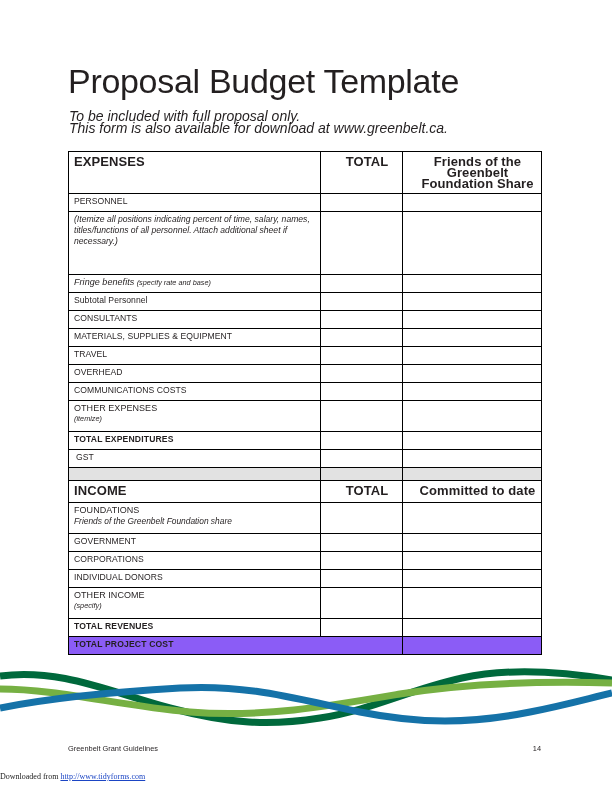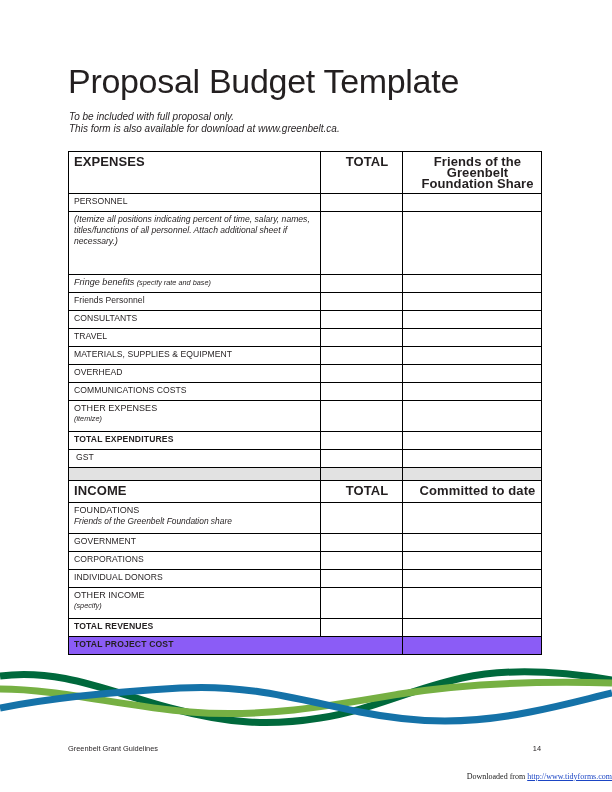--- a/index.html
+++ b/index.html
@@ -31,21 +31,21 @@
     font-size: 34px;
     font-weight: 400;
     letter-spacing: -0.3px;
     color: #231f20;
     white-space: nowrap;
   }
   .subtitle {
     position: absolute;
     left: 69px;
     top: 111px;
-    font-size: 10px;
+    font-size: 14px;
     font-style: italic;
     line-height: 11.5px;
     color: #231f20;
   }
 
   
   .budget-table {
     position: absolute;
     left: 68px;
     top: 151px;
@@ -128,21 +128,21 @@
     display: flex;
     justify-content: space-between;
     font-size: 7.4px;
     color: #231f20;
   }
   .watermark {
     position: absolute;
     left: 0;
     top: 772px;
     width: 612px;
-    text-align: right;
+    text-align: left;
     font-size: 8px;
     font-family: "Liberation Serif", serif;
     color: #1a1a1a;
   }
   .watermark .url {
     color: #1b45c4;
     text-decoration: underline;
   }
 </style>
 </head>
@@ -183,39 +183,39 @@
         <td></td>
       </tr>
 
       <tr class="h-norm">
         <td><span class="ital row-label">Fringe benefits</span> <span class="small-ital">(specify rate and base)</span></td>
         <td></td>
         <td></td>
       </tr>
 
       <tr class="h-norm">
-        <td class="row-label">Friends Personnel</td>
+        <td class="row-label">Subtotal Personnel</td>
         <td></td>
         <td></td>
       </tr>
 
       <tr class="h-norm">
         <td class="row-label">CONSULTANTS</td>
         <td></td>
         <td></td>
       </tr>
 
       <tr class="h-norm">
+        <td class="row-label">MATERIALS, SUPPLIES &amp; EQUIPMENT</td>
+        <td></td>
+        <td></td>
+      </tr>
+
+      <tr class="h-norm">
         <td class="row-label">TRAVEL</td>
-        <td></td>
-        <td></td>
-      </tr>
-
-      <tr class="h-norm">
-        <td class="row-label">MATERIALS, SUPPLIES &amp; EQUIPMENT</td>
         <td></td>
         <td></td>
       </tr>
 
       <tr class="h-norm">
         <td class="row-label">OVERHEAD</td>
         <td></td>
         <td></td>
       </tr>
 

